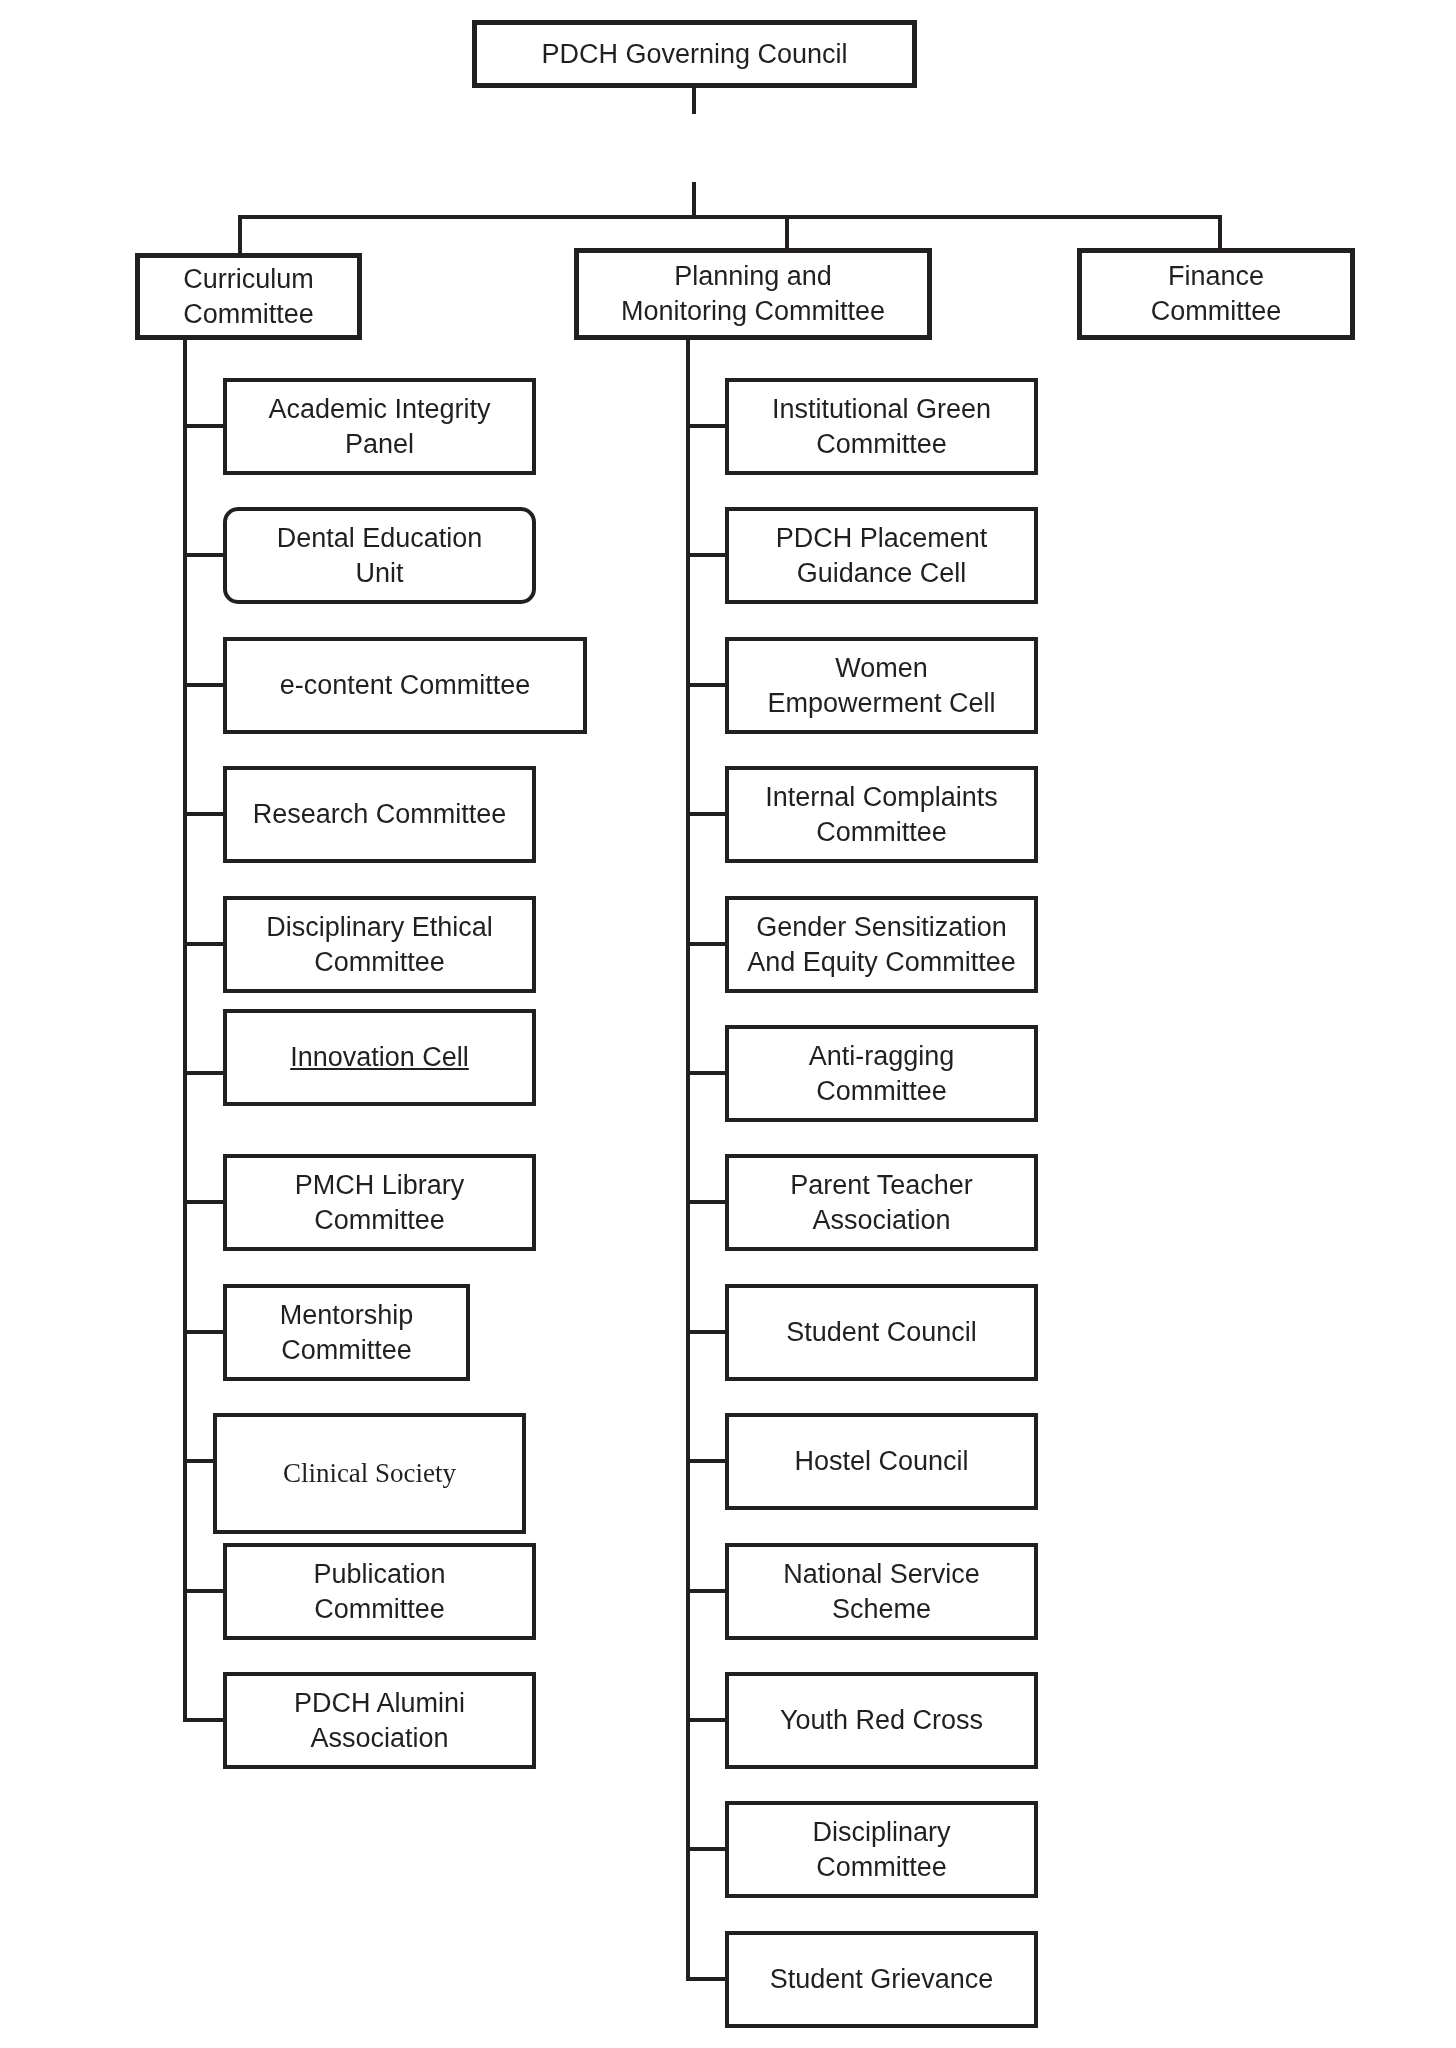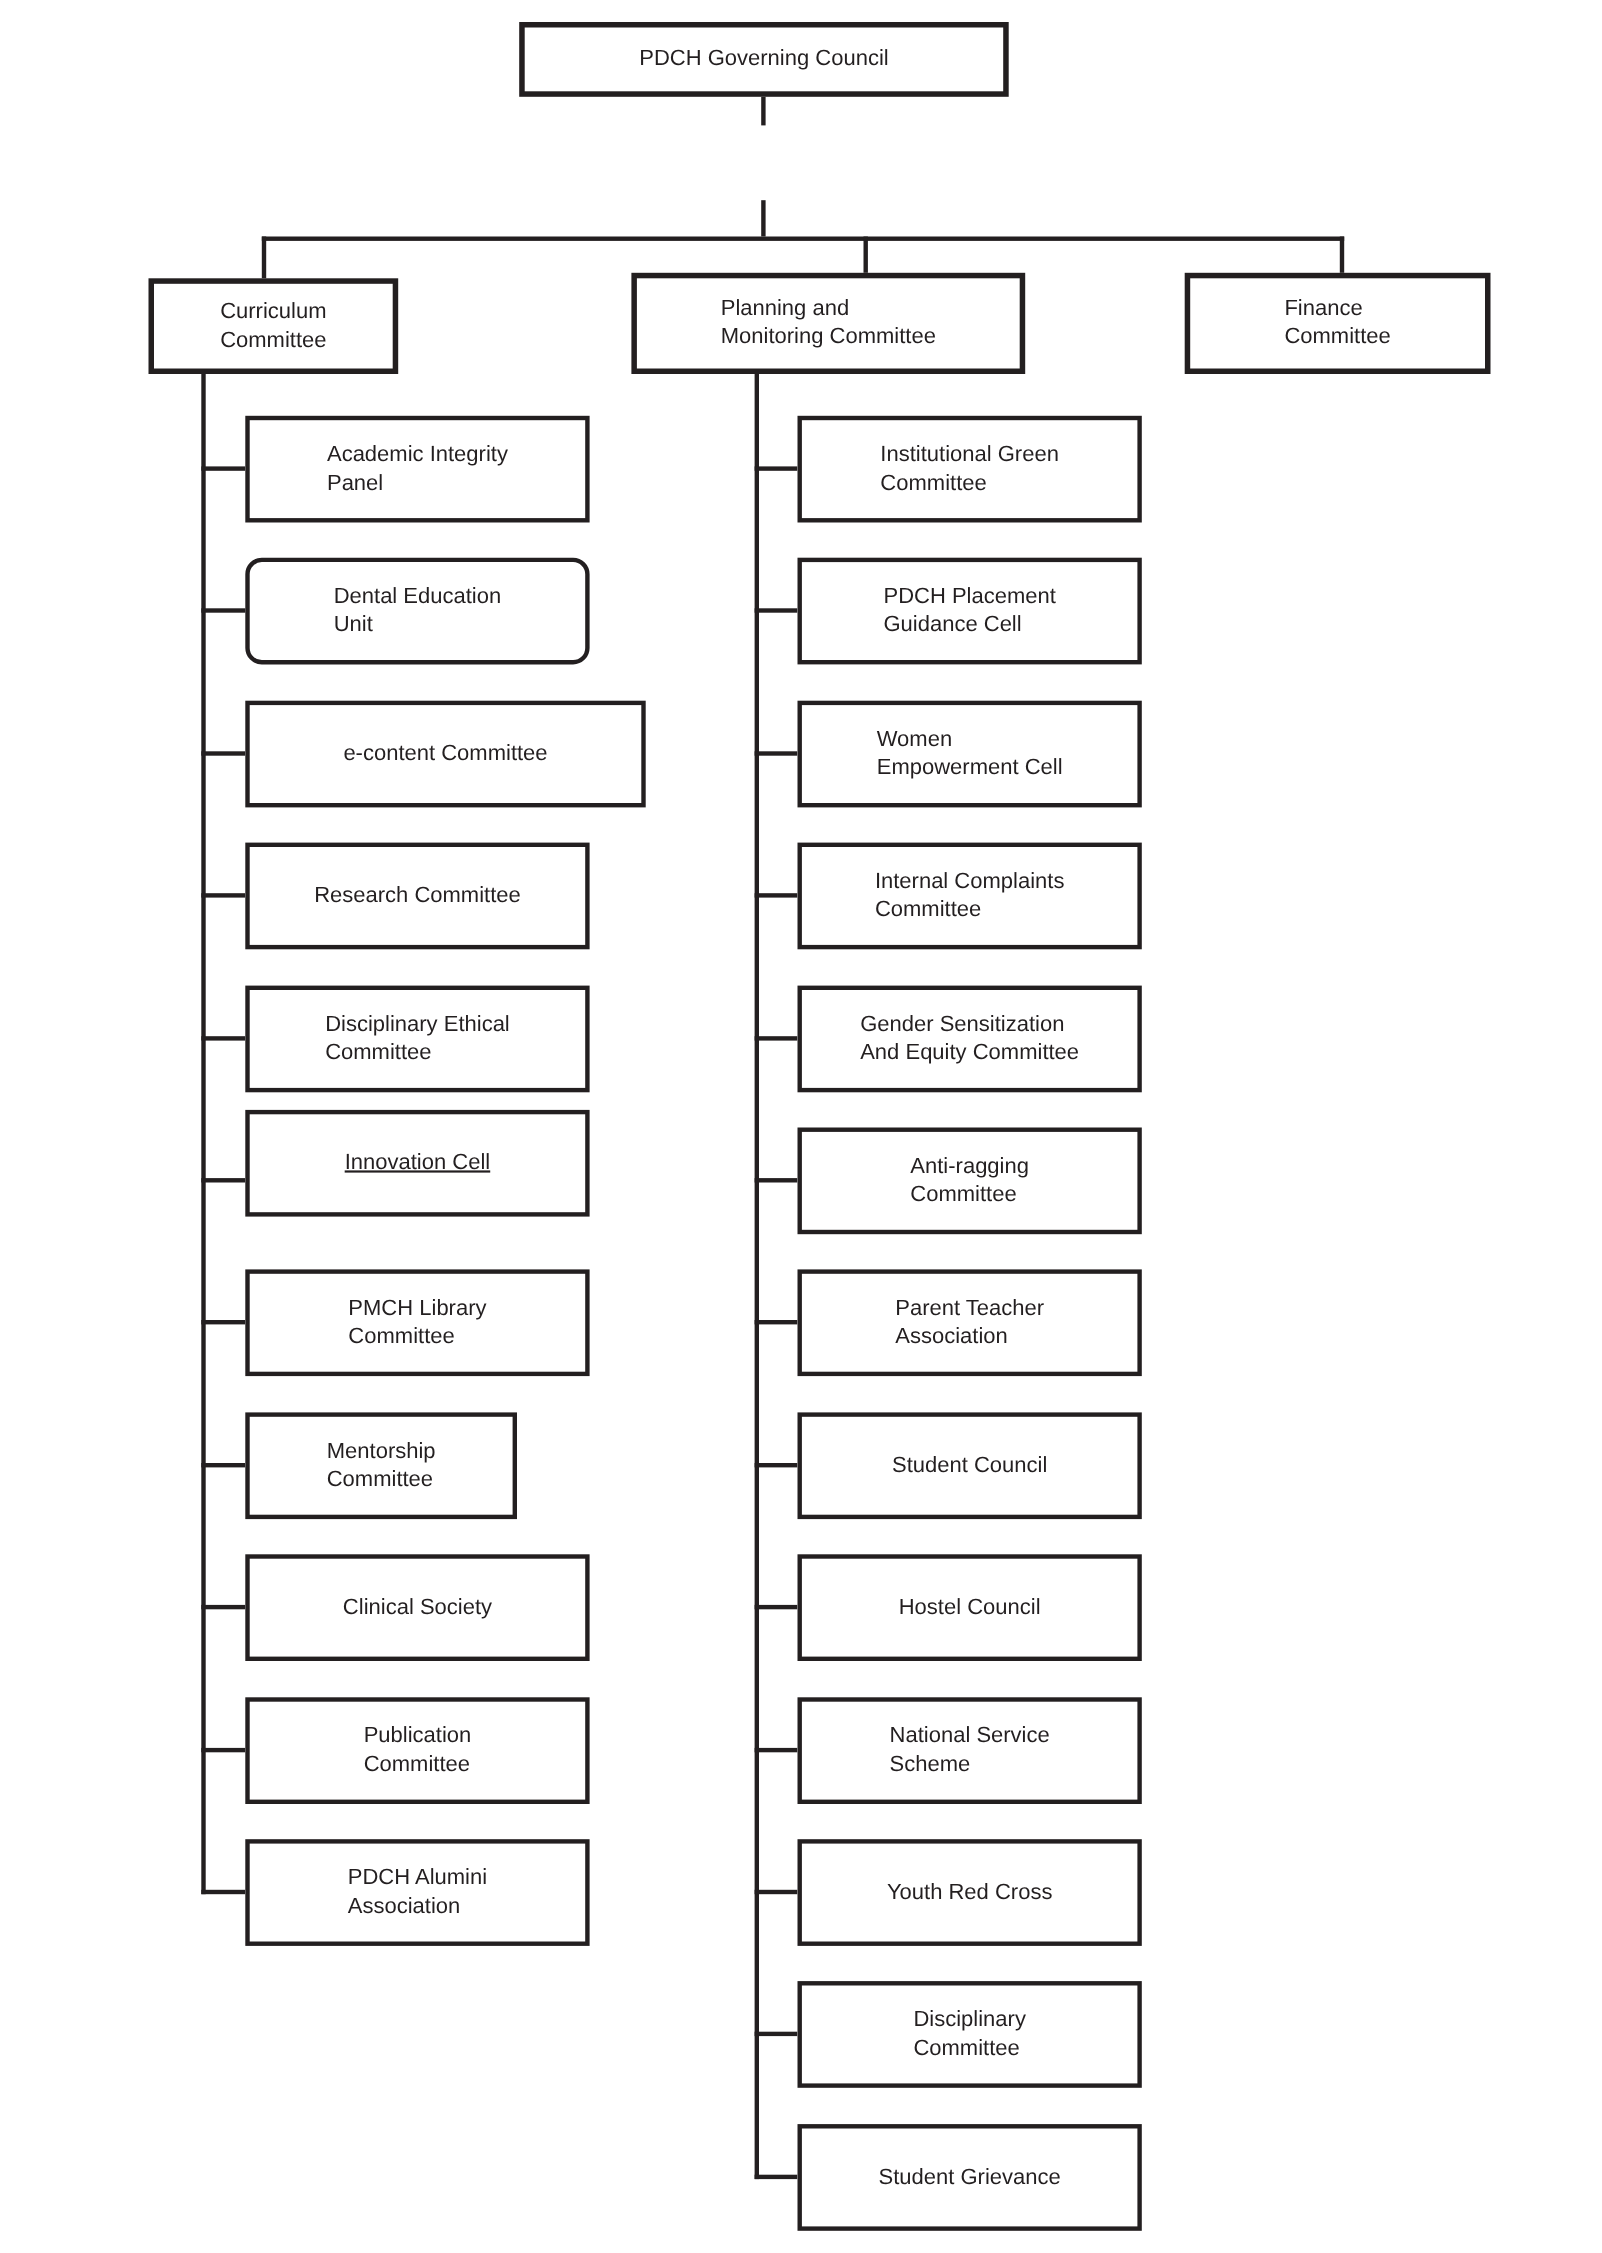--- a/index.html
+++ b/index.html
@@ -9,21 +9,21 @@
     --page-bg:#ffffff;
   }
   html,body{margin:0;padding:0;background:var(--page-bg);}
   body{width:1456px;height:2048px;position:relative;overflow:hidden;
        font-family:"Liberation Sans", sans-serif;color:var(--text);}
   .canvas{position:absolute;inset:0;}
   .box{
     position:absolute;box-sizing:border-box;
     background:var(--box-bg);border:4px solid var(--line);
     display:flex;align-items:center;justify-content:center;
-    text-align:left;font-size:20px;line-height:1.28;
+    text-align:center;font-size:27px;line-height:1.28;
     white-space:pre-line;padding:4px;color:var(--text);
   }
   .box.header{border-width:5px;}
   .line{position:absolute;background:var(--line);}
 </style>
 </head>
 <body>
 
 <div class="canvas">
 
@@ -63,21 +63,21 @@
 Committee</div>
       <div class="line" style="left: 183px; top: 1071px; width: 40px; height: 4px;"></div>
       <div class="box" style="left: 223px; top: 1009px; width: 313px; height: 97px; text-decoration: underline;">Innovation Cell</div>
       <div class="line" style="left: 183px; top: 1200px; width: 40px; height: 4px;"></div>
       <div class="box" style="left: 223px; top: 1154px; width: 313px; height: 97px;">PMCH Library
 Committee</div>
       <div class="line" style="left: 183px; top: 1330px; width: 40px; height: 4px;"></div>
       <div class="box" style="left: 223px; top: 1284px; width: 247px; height: 97px;">Mentorship
 Committee</div>
       <div class="line" style="left: 183px; top: 1459px; width: 40px; height: 4px;"></div>
-      <div class="box" style="left: 223px; top: 1413px; width: 313px; height: 97px;">Clinical Society</div>
+      <div class="box" style="left: 213px; top: 1413px; width: 313px; height: 121px; font-family: Liberation Serif, serif;">Clinical Society</div>
       <div class="line" style="left: 183px; top: 1589px; width: 40px; height: 4px;"></div>
       <div class="box" style="left: 223px; top: 1543px; width: 313px; height: 97px;">Publication
 Committee</div>
       <div class="line" style="left: 183px; top: 1718px; width: 40px; height: 4px;"></div>
       <div class="box" style="left: 223px; top: 1672px; width: 313px; height: 97px;">PDCH Alumini
 Association</div>
       <div class="line" style="left: 686px; top: 340px; width: 4px; height: 1641px;"></div>
       <div class="line" style="left: 686px; top: 424px; width: 39px; height: 4px;"></div>
       <div class="box" style="left: 725px; top: 378px; width: 313px; height: 97px;">Institutional Green
 Committee</div>

